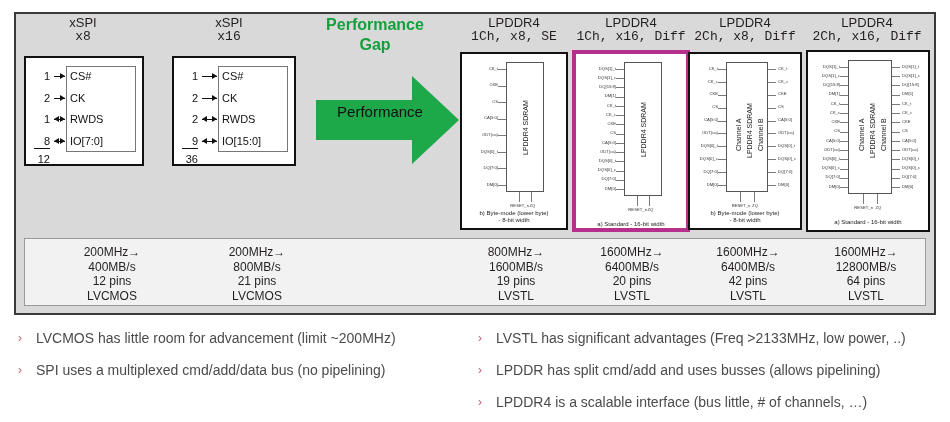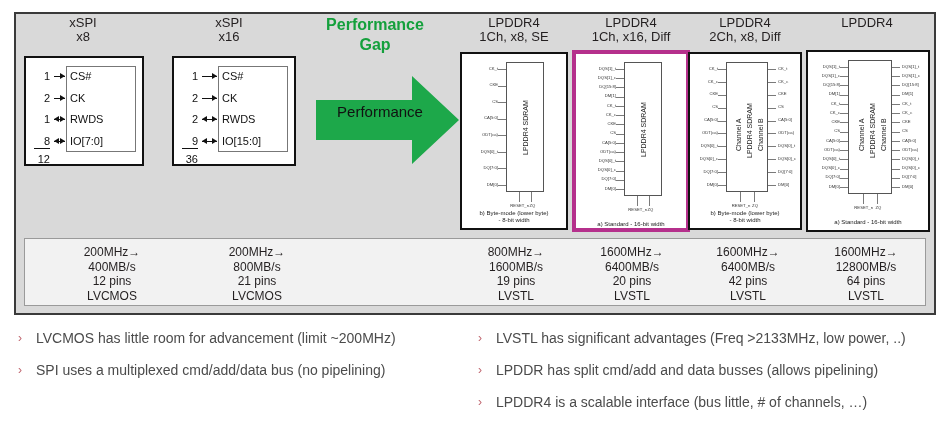--- a/index.html
+++ b/index.html
@@ -5,21 +5,21 @@
   html,body{margin:0;padding:0;background:#ffffff;}
   body{width:950px;height:422px;position:relative;font-family:"Liberation Sans",sans-serif;color:#231f20;overflow:hidden;}
 
   
   #panel{position:absolute;left:14px;top:12px;width:922px;height:303px;background:#d9d9d9;
          border:2px solid #3a3a3a;box-sizing:border-box;}
 
   
   .colhead{position:absolute;text-align:center;font-size:13px;line-height:14px;color:#231f20;}
   .colhead .l1{display:block;}
-  .colhead .l2{display:block;}
+  .colhead .l2{display:block;font-family:Liberation Mono, monospace;}
 
   
   .spibox{position:absolute;background:#ffffff;border:2px solid #111;box-sizing:border-box;}
   .spi-inner{position:absolute;right:8px;top:8px;width:66px;height:86px;border:1px solid #777;
              box-sizing:border-box;background:#fff;}
   .sig{position:absolute;left:5px;font-size:11px;line-height:11px;color:#111;white-space:nowrap;}
   .cnt{position:absolute;font-size:11px;line-height:11px;color:#111;text-align:right;width:14px;}
   .cnt.ul{border-bottom:1px solid #111;padding-bottom:1px;}
   .tot{position:absolute;font-size:11px;line-height:11px;color:#111;text-align:right;width:16px;}
   .arrowline{position:absolute;height:1px;background:#111;}
@@ -80,20 +80,21 @@
     <div class="colhead" style="left:575px;top:16px;width:112px;">
       <span class="l1">LPDDR4</span>
       <span class="l2">1Ch, x16, Diff</span>
     </div>
     <div class="colhead" style="left:690px;top:16px;width:110px;">
       <span class="l1">LPDDR4</span>
       <span class="l2">2Ch, x8, Diff</span>
     </div>
     <div class="colhead" style="left:808px;top:16px;width:118px;">
       <span class="l1">LPDDR4</span>
+      <span class="l2">2Ch, x16, Diff</span>
     </div>
   </div>
 <div id="spilayer">
     <div class="spibox" style="left:24px;top:56px;width:120px;height:110px;">
       <div class="spi-inner" style="left:40px;right:auto;top:8px;width:70px;height:86px;"></div>
       <div class="sig" style="left:44px;top:13px;">CS#</div>
       <div class="cnt" style="left:8px;top:13px;width:16px;">1</div>
       <div class="arrowline" style="left:28px;top:18px;width:11px;"></div>
       <div class="ahead-r" style="left:34px;top:15px;"></div>
       <div class="sig" style="left:44px;top:34.5px;">CK</div>
@@ -376,15 +377,15 @@
   </div>
 <div id="gaplabel">
     <span style="display:block;">Performance</span>
     <span style="display:block;">Gap</span>
   </div>
 
 <div id="bullets">
     <div class="bul" style="left:18px;top:330px;"><span class="chev">›</span><span class="btxt">LVCMOS has little room for advancement (limit ~200MHz)</span></div>
     <div class="bul" style="left:18px;top:362px;"><span class="chev">›</span><span class="btxt">SPI uses a multiplexed cmd/add/data bus (no pipelining)</span></div>
     <div class="bul" style="left:478px;top:330px;"><span class="chev">›</span><span class="btxt">LVSTL has significant advantages (Freq &gt;2133MHz, low power, ..)</span></div>
-    <div class="bul" style="left:478px;top:362px;"><span class="chev">›</span><span class="btxt">LPDDR has split cmd/add and data busses (allows pipelining)</span></div>
+    <div class="bul" style="left:478px;top:362px;"><span class="chev">›</span><span class="btxt">LPDDR has split cmd/add and uses busses (allows pipelining)</span></div>
     <div class="bul" style="left:478px;top:394px;"><span class="chev">›</span><span class="btxt">LPDDR4 is a scalable interface (bus little, # of channels, …)</span></div>
   </div>
 
 </body></html>

